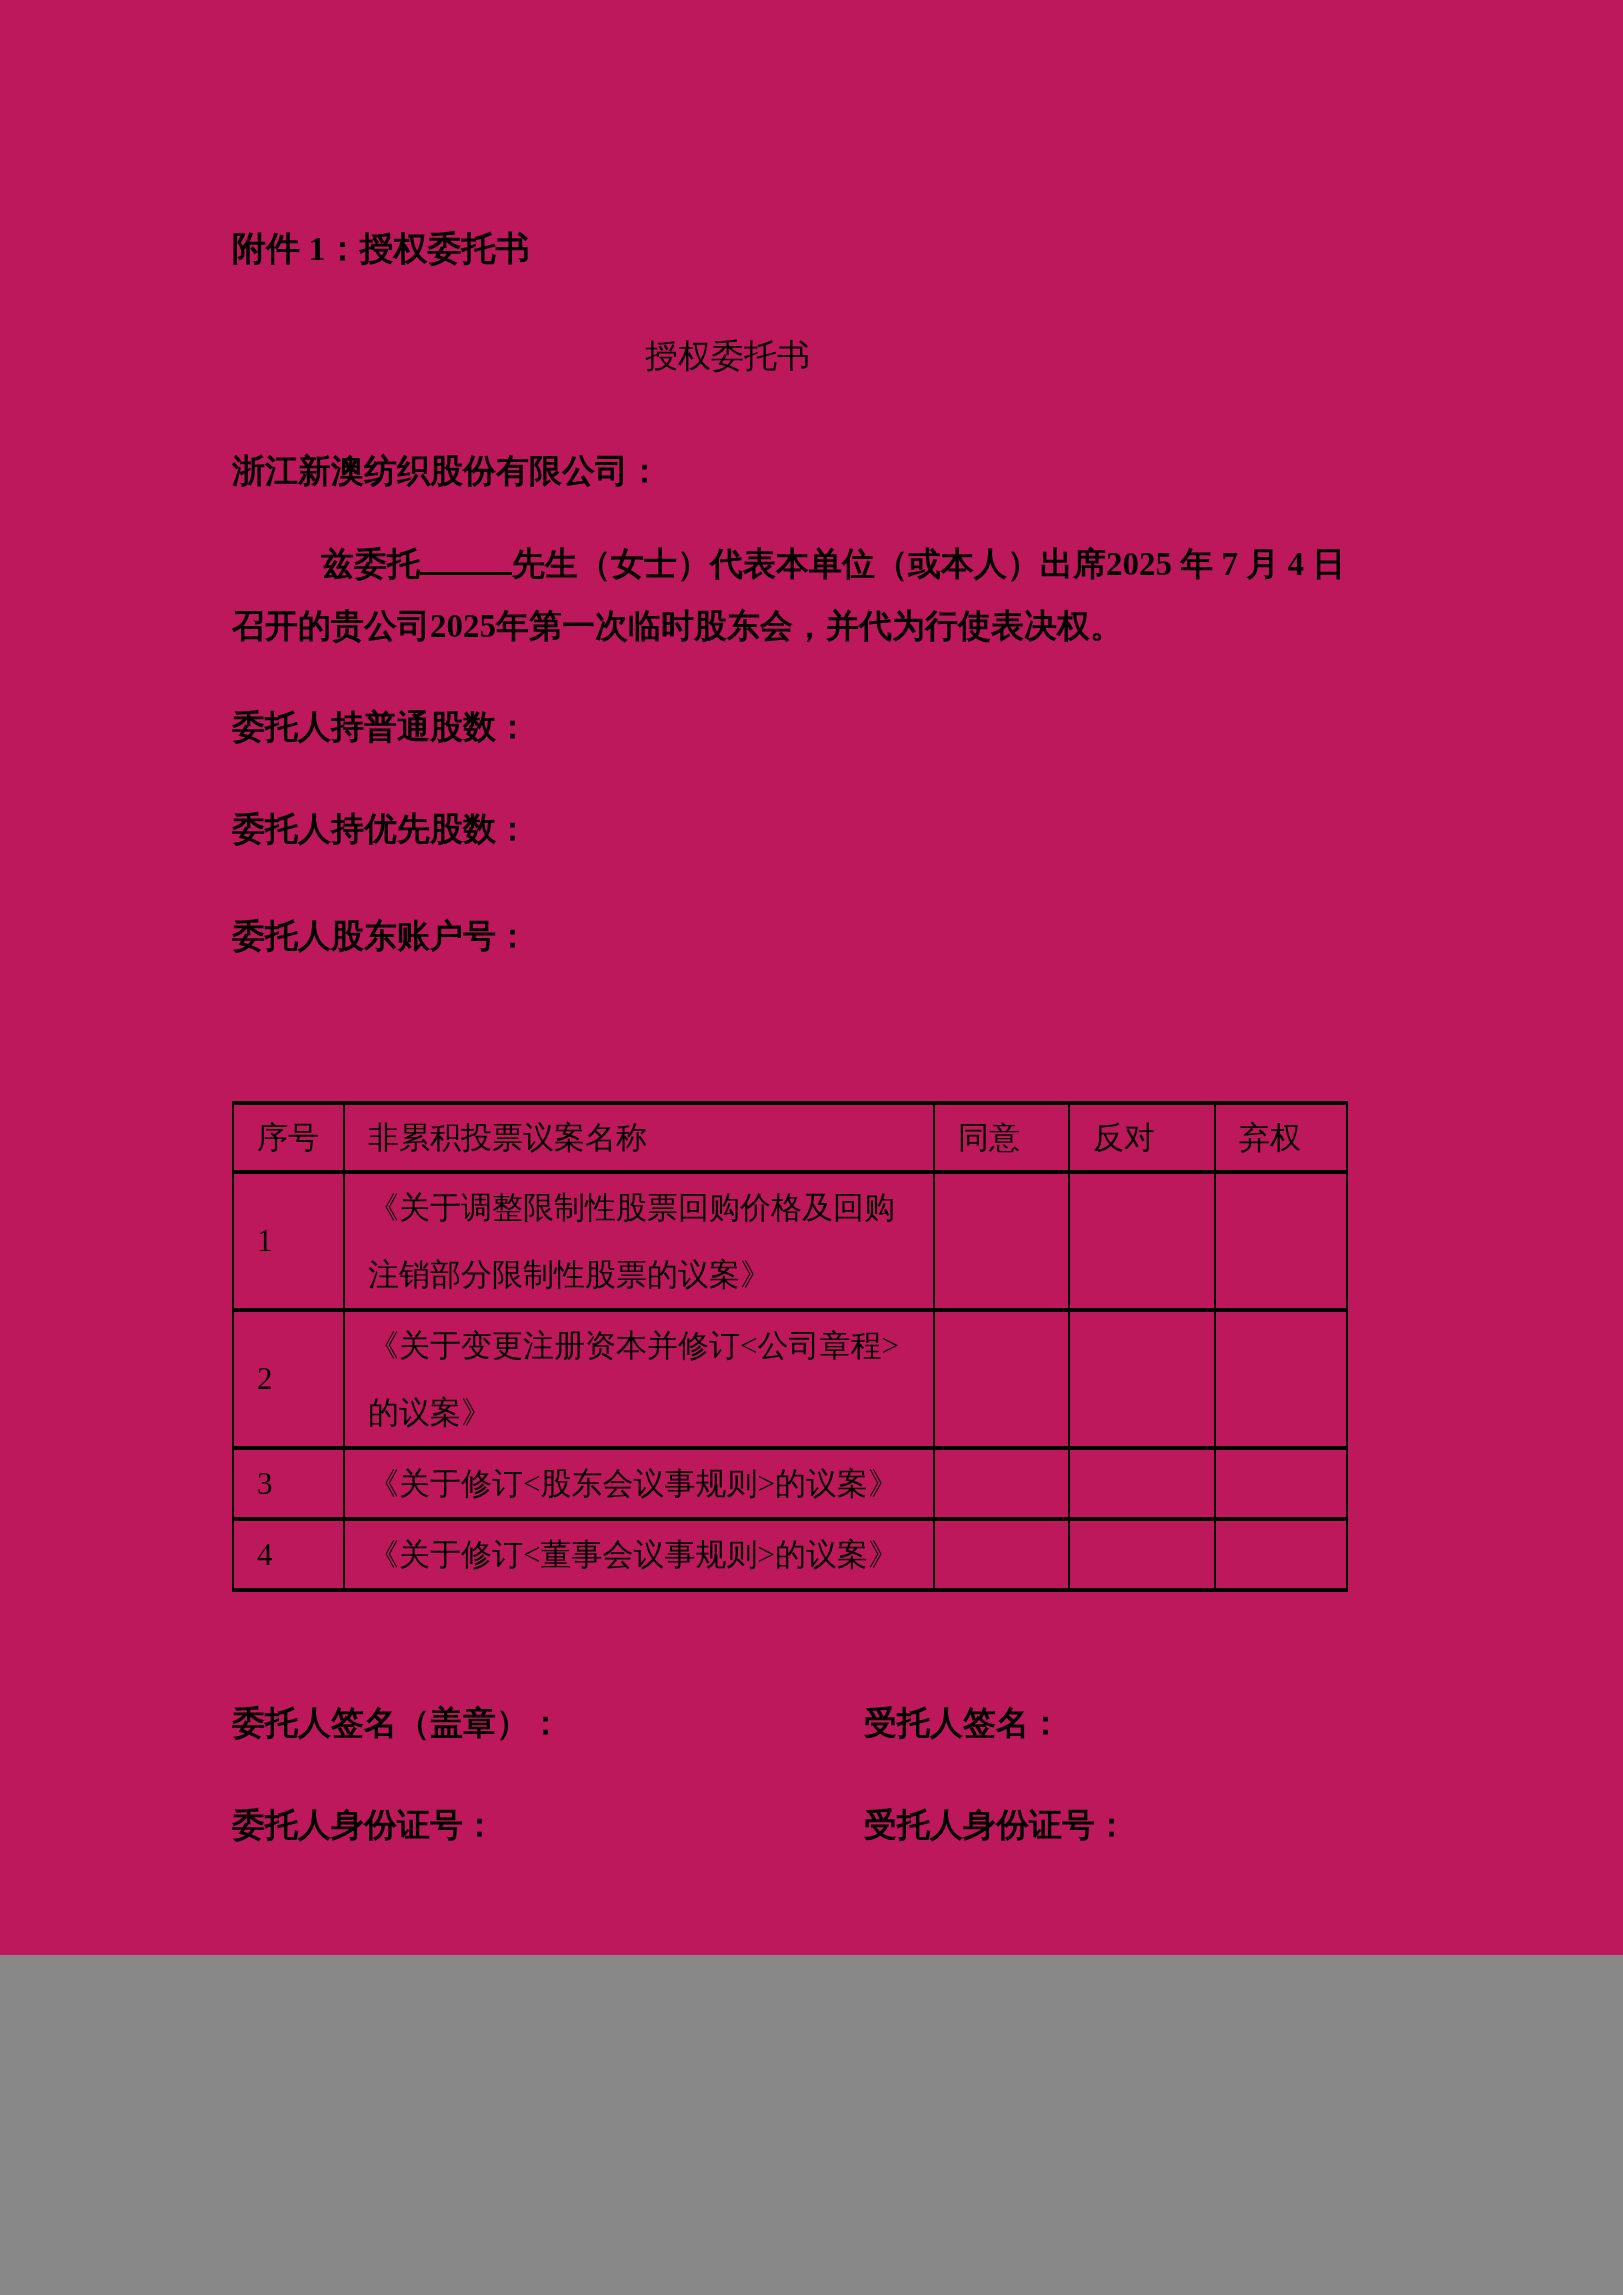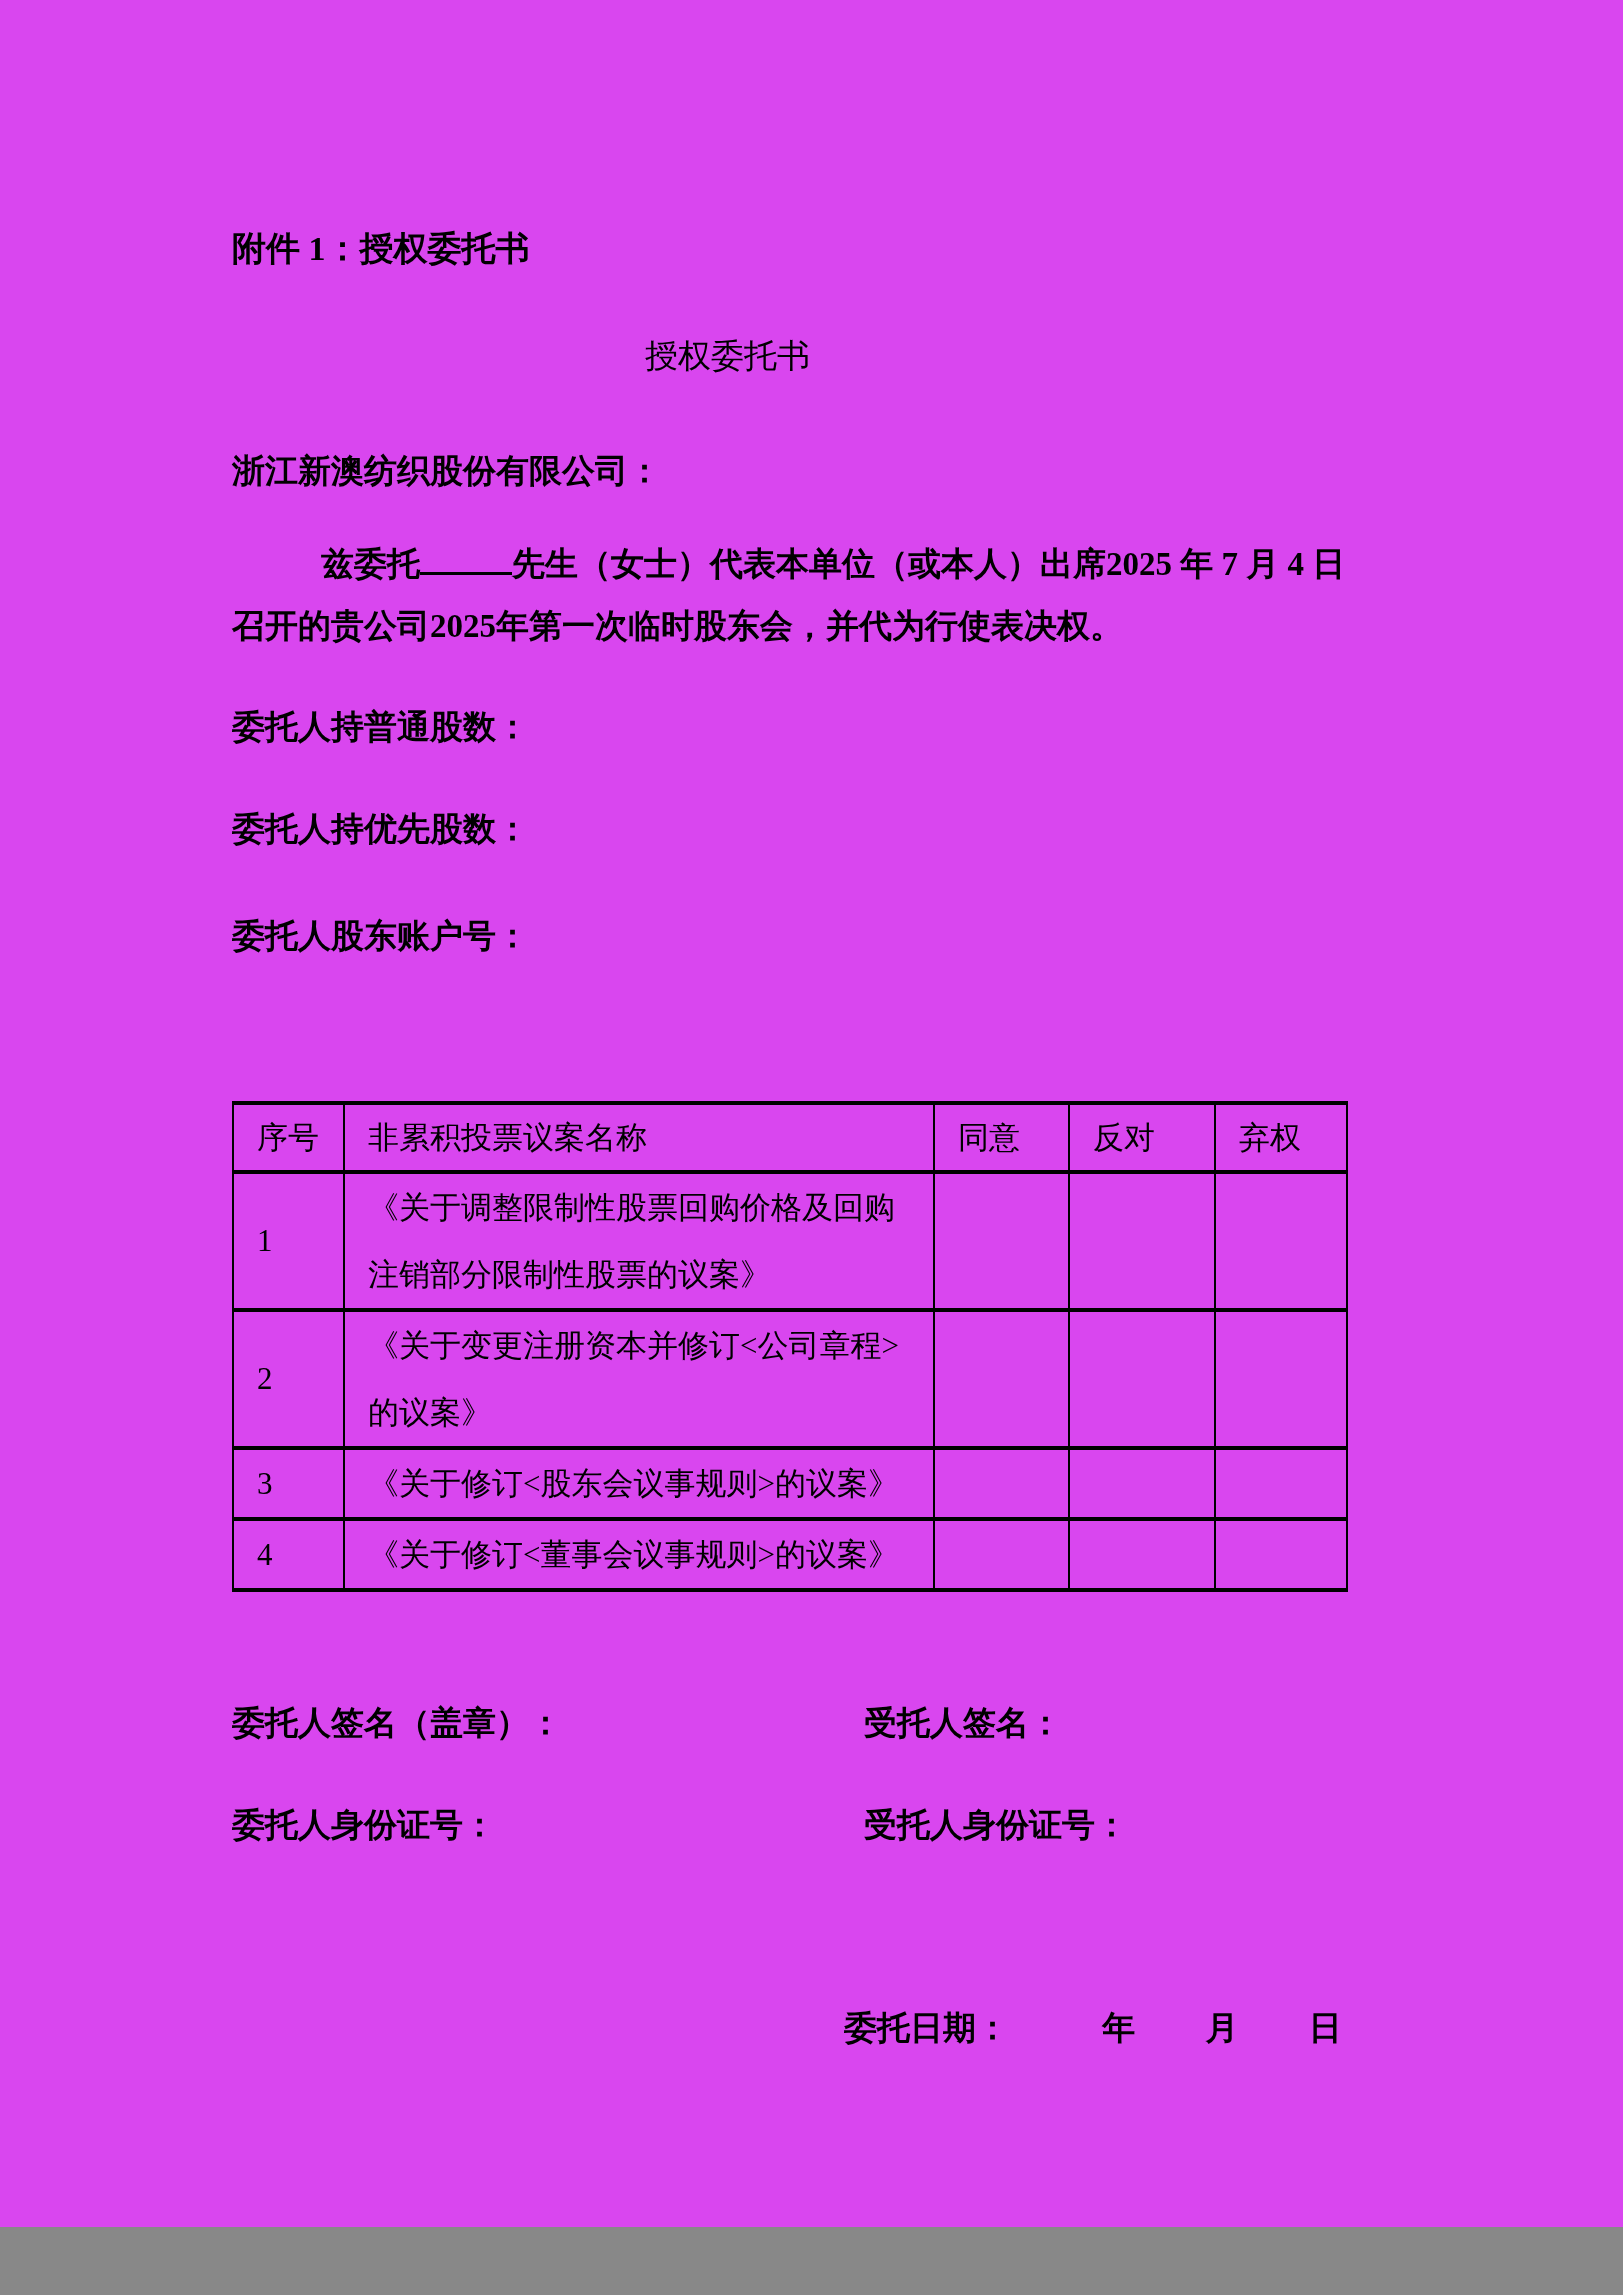--- a/index.html
+++ b/index.html
@@ -1,19 +1,19 @@
 <!DOCTYPE html>
 <html style="font-size:10.5px"><head>
 <meta charset="utf-8">
 <style>
   html,body{margin:0;padding:0;background:#888;}
   .page{
     position:relative;
-    width:1623px;height:2227px;
-    background:#d946ef;
+    width:1623px;height:1955px;
+    background:#be185d;
     font-family:"Liberation Serif","DejaVu Serif",serif;
     color:#000;
     overflow:hidden;
   }
   .abs{position:absolute;white-space:nowrap;}
   .att-title{font-size:34px;font-weight:bold;}
   .doc-title{font-size:33px;}
   .body-text{font-size:33px;font-weight:bold;}
   .blank-line{
     display:inline-block;

